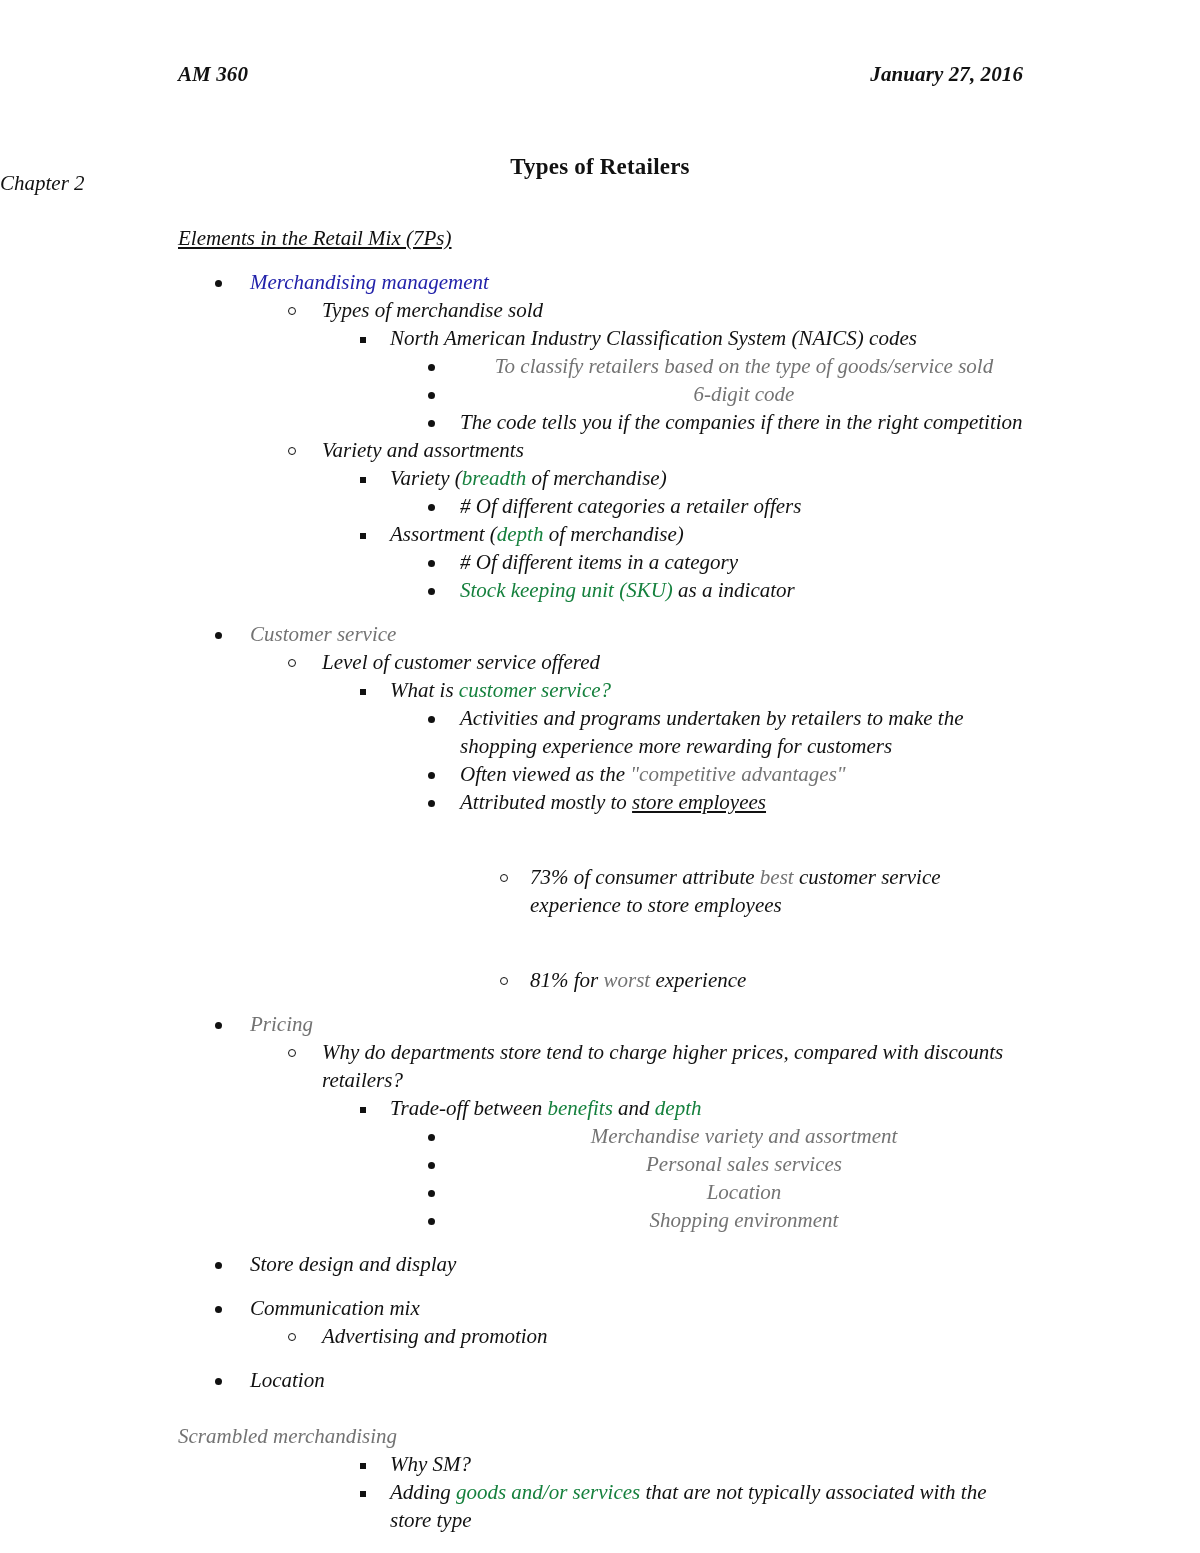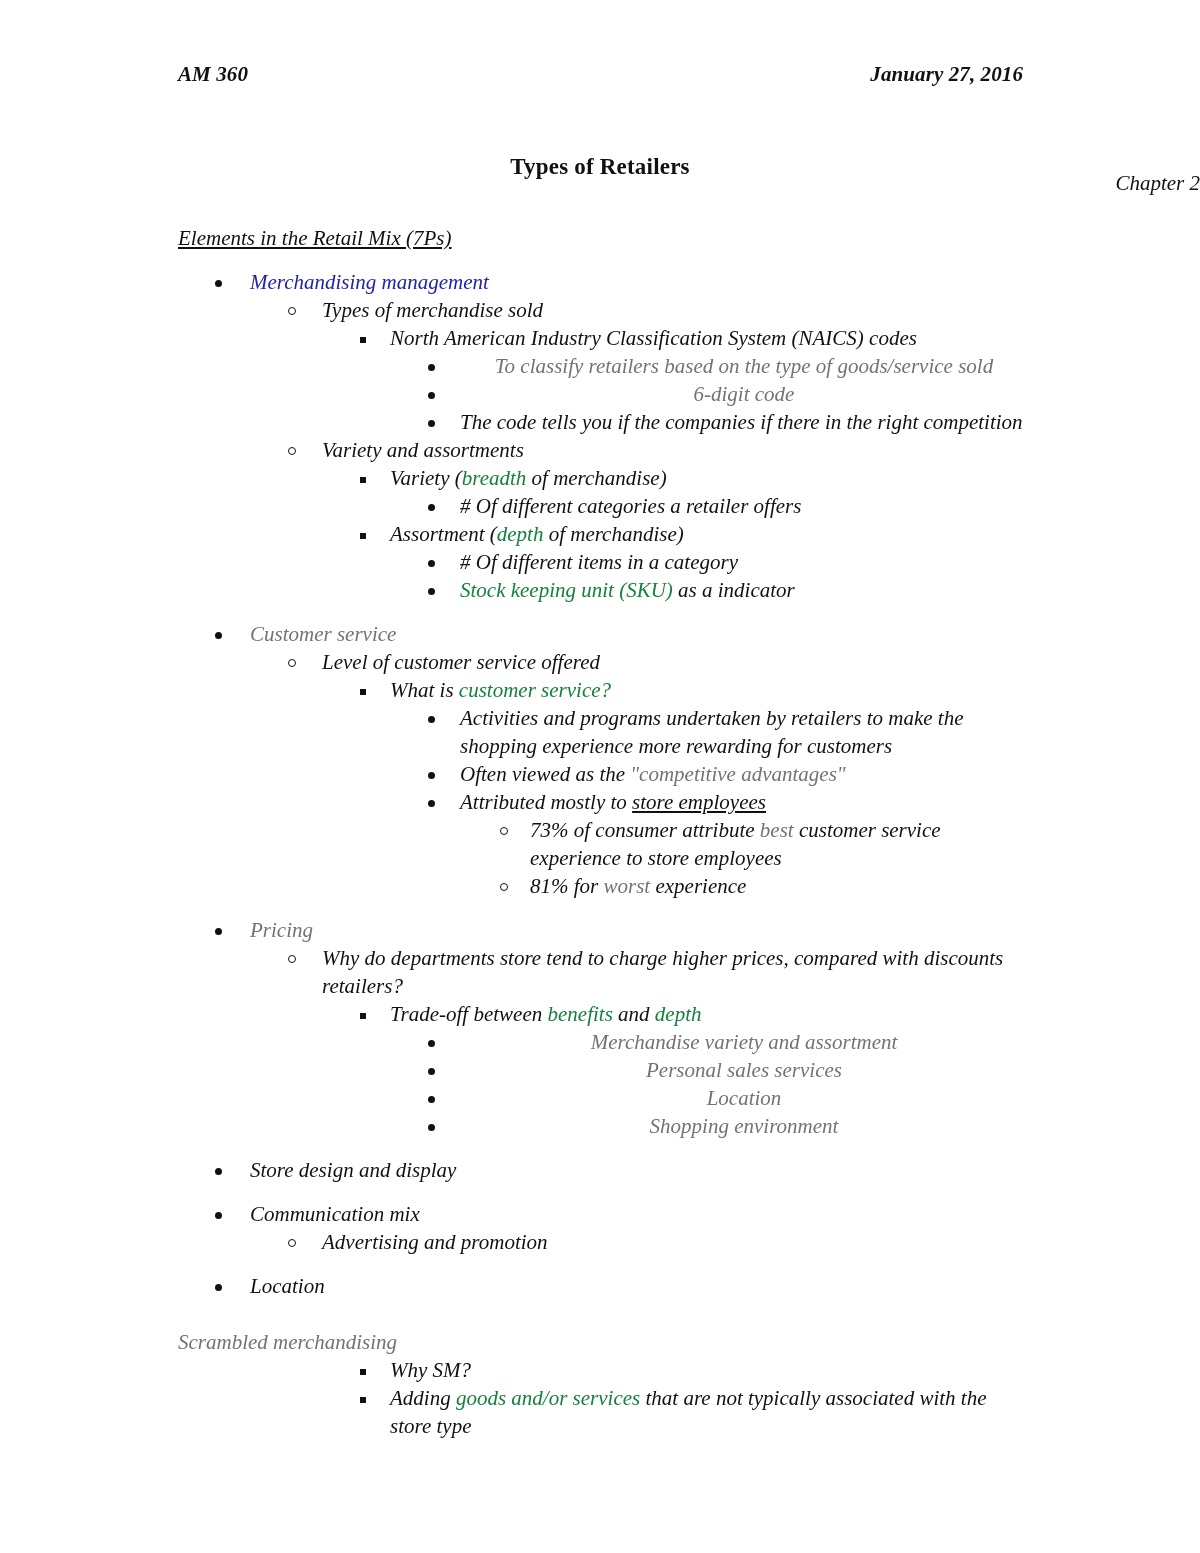--- a/index.html
+++ b/index.html
@@ -50,21 +50,21 @@
     font-size: 23px;
     font-weight: 700;
     font-style: normal;
     letter-spacing: .2px;
   }
   .doc-subtitle {
     position: absolute;
     left: 0;
     top: 171px;
     width: 1200px;
-    text-align: right;
+    text-align: left;
     font-size: 21px;
     font-style: italic;
   }
 
   
   .outline {
     position: absolute;
     left: 178px;
     top: 224px;
     width: 850px;
@@ -86,21 +86,21 @@
     line-height: 28px;
   }
   .line .txt { display: block; }
 
   
   .lv-h   { padding-left: 0px;   }                 
   .lv-1   { padding-left: 72px; margin-top: 16px;  }                 
   .lv-2   { padding-left: 144px; }                 
   .lv-3   { padding-left: 212px; }                 
   .lv-4   { padding-left: 282px; }                 
-  .lv-5   { padding-left: 352px; }                 
+  .lv-5   { padding-left: 352px; margin-top: 47px; }                 
 
   .lv-1 > .bullet { left: 37px;  }
   .lv-2 > .bullet { left: 110px; }
   .lv-3 > .bullet { left: 182px; }
   .lv-4 > .bullet { left: 250px; }
   .lv-5 > .bullet { left: 322px; }
 
   
   .b-disc::before {
     content: "";

